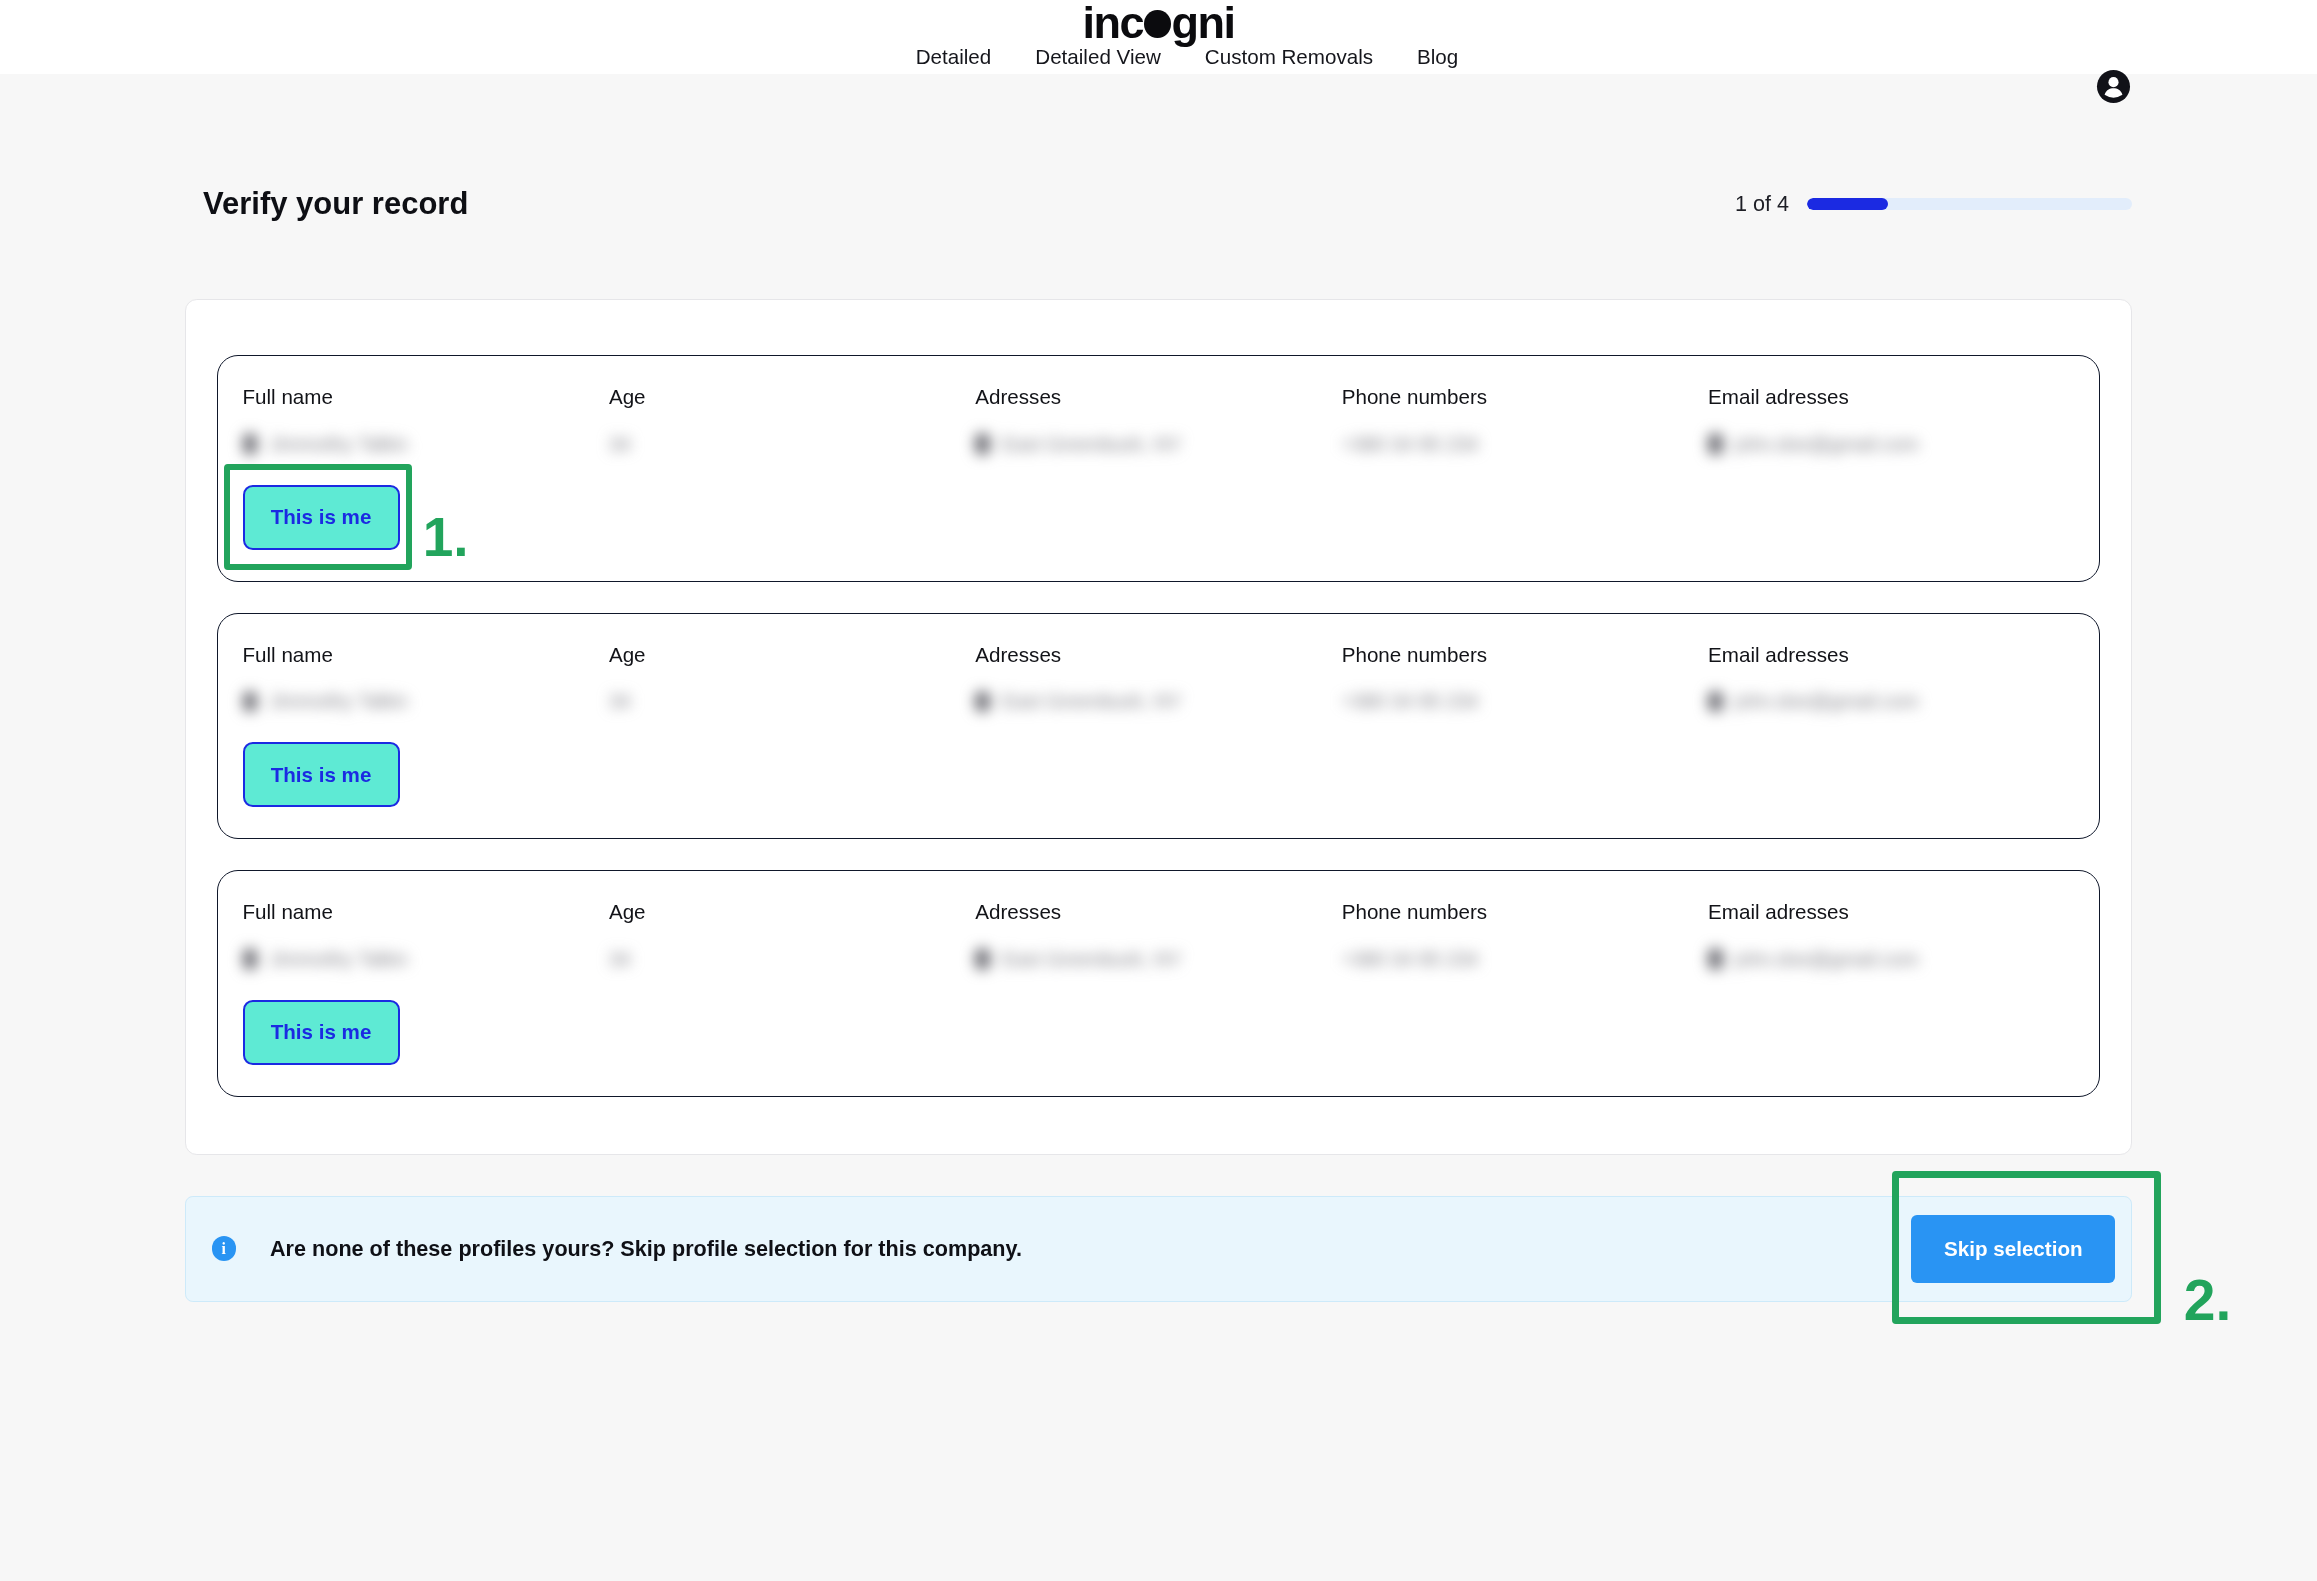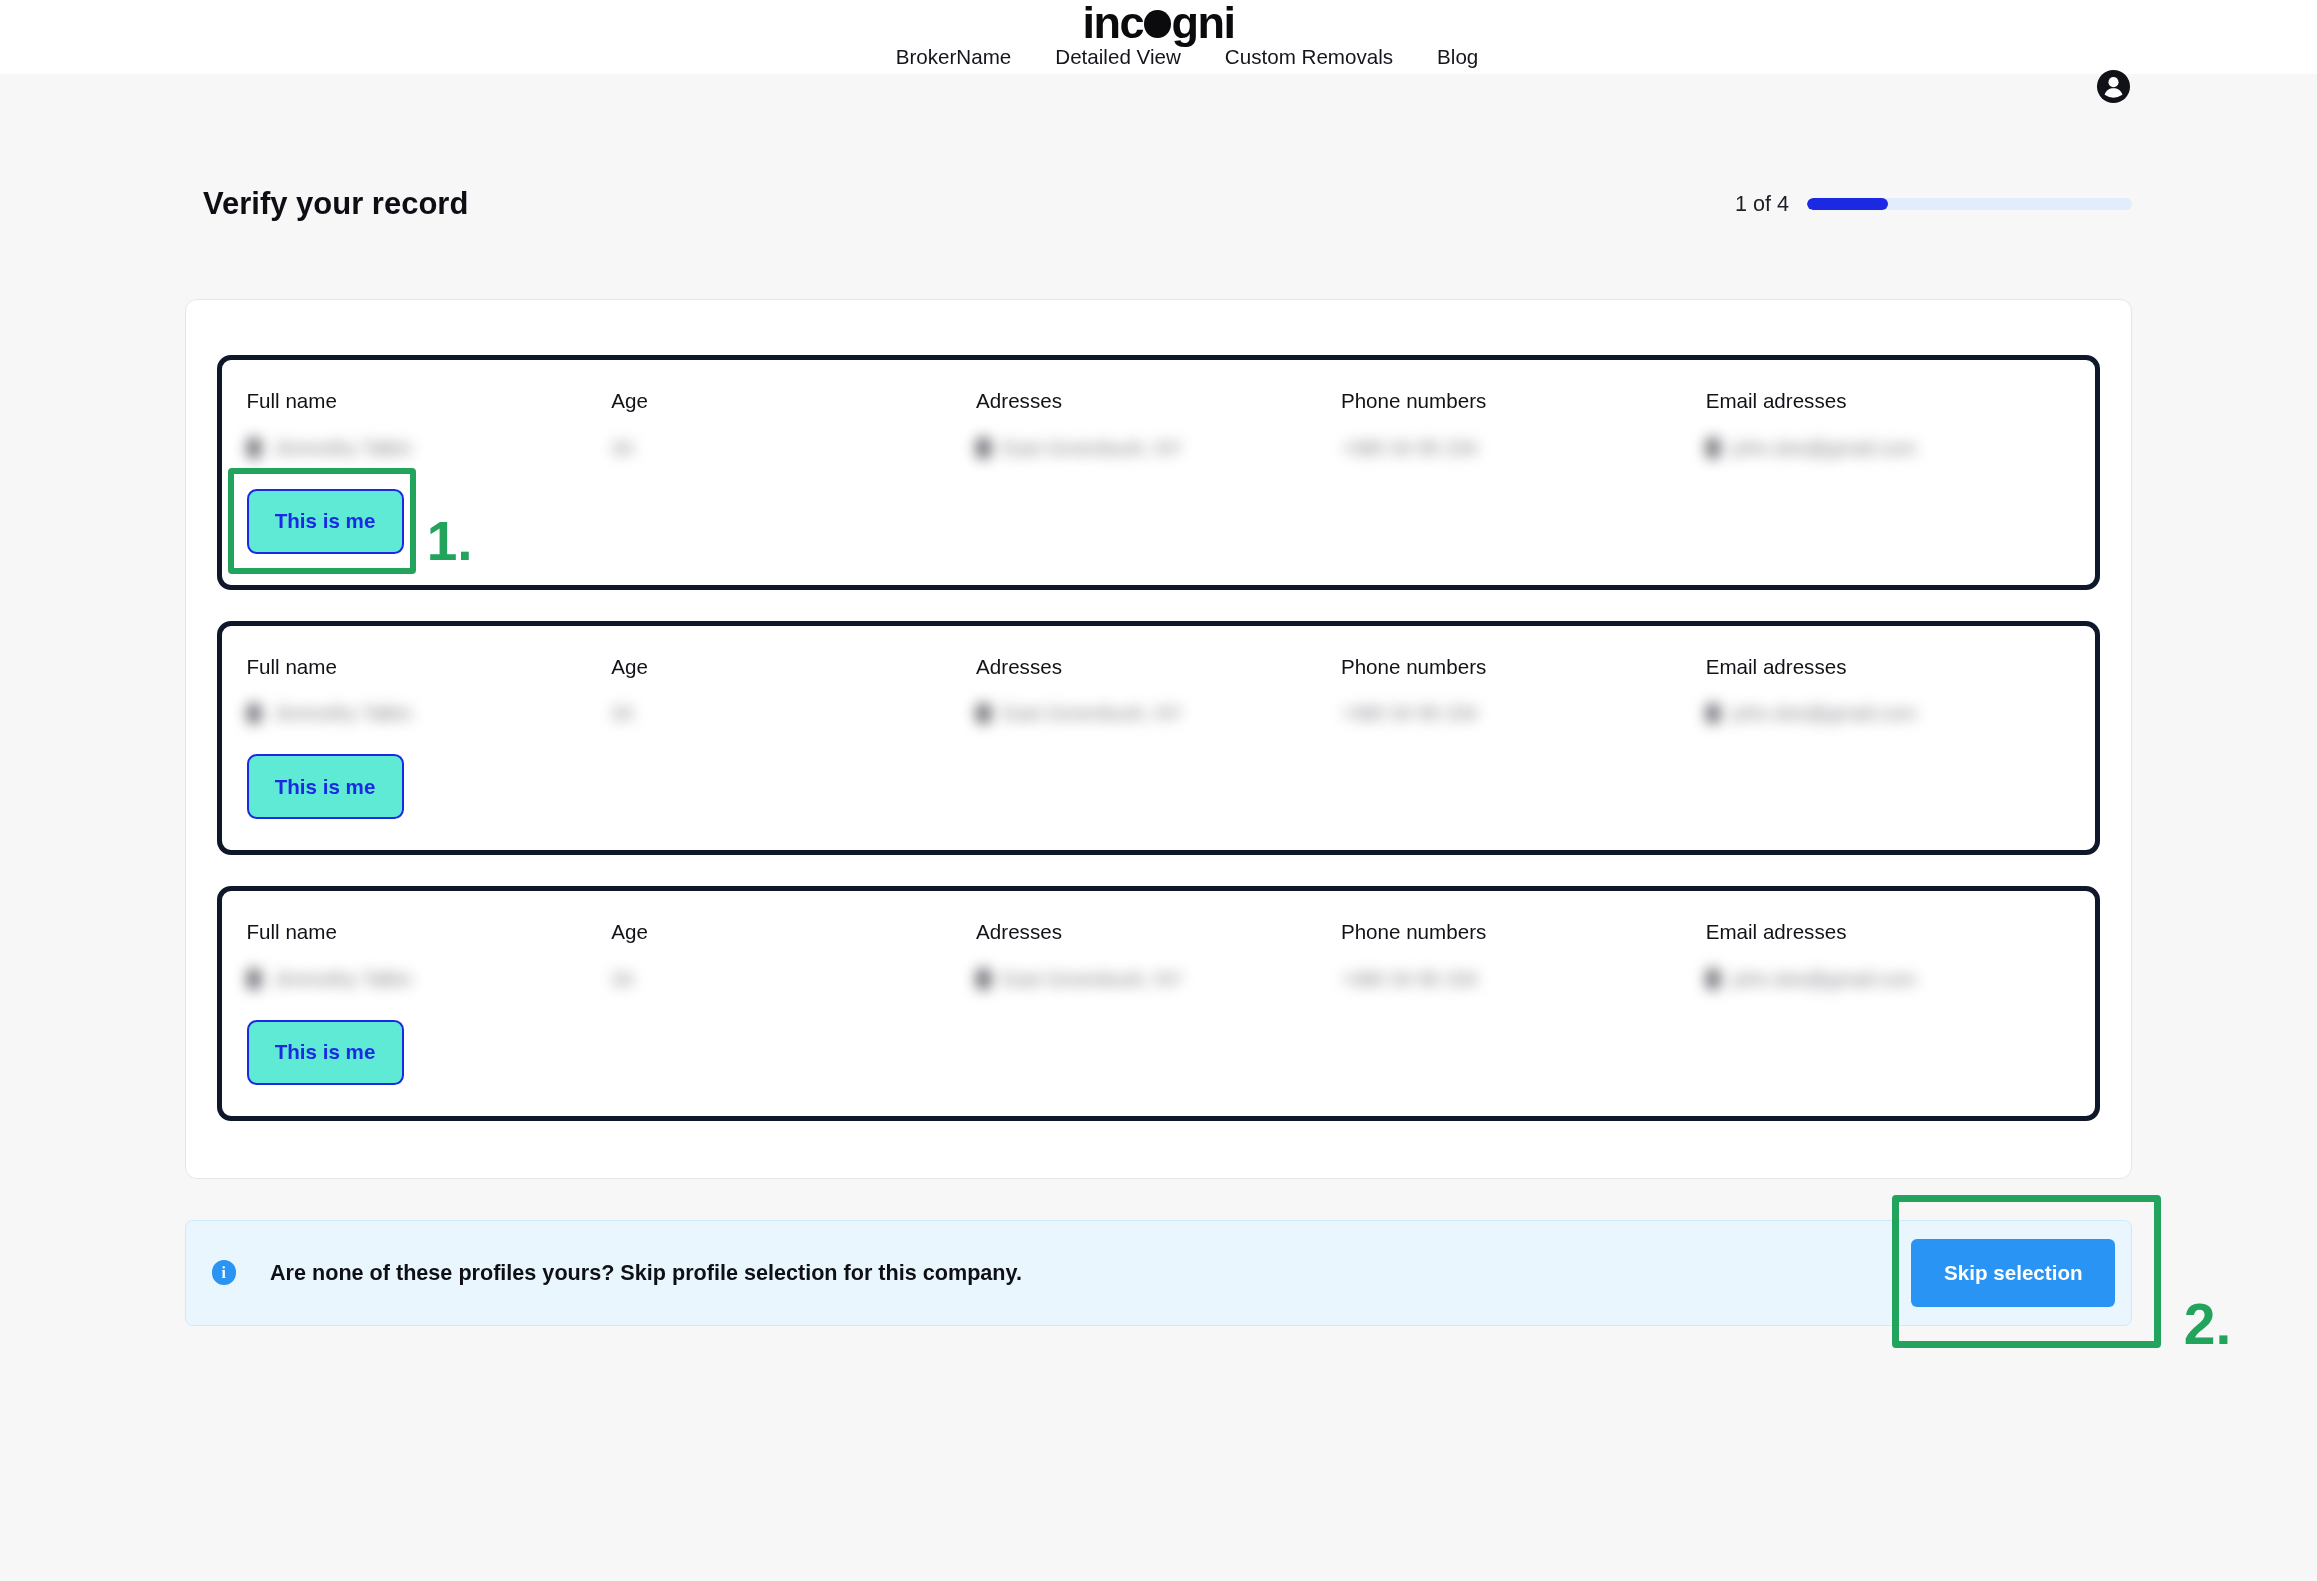--- a/index.html
+++ b/index.html
@@ -34,21 +34,21 @@
   .progress-track { width: 325px; height: 11.8px; border-radius: 6.9px; background: #e2edfb; overflow: hidden; }
   .progress-fill { height: 100%; border-radius: 6.9px; background: #1b2ae2; width: 0; }
 
   .desc { margin-top: 37px; font-size: 21.6px; line-height: 1.56; color: #17181d; width: 1906px; }
 
   
   .card { margin-top: 59px; background: #fff; border: 1px solid #e6e6e9; border-radius: 11.8px; }
   .card-header { padding: 21.6px 31px 19.6px; border-bottom: 1px solid #ebebee; font-size: 20.6px; color: #121318; }
   .card-body { padding: 55px 31px 57px; }
 
-  .record { border: 5px solid #0f172a; border-radius: 14px; padding: 29px 24.5px 31px; margin-bottom: 31px; background: #fff; }
+  .record { border: 1px solid #0f172a; border-radius: 21px; padding: 29px 24.5px 31px; margin-bottom: 31px; background: #fff; }
   .record:last-child { margin-bottom: 0; }
   .cols { display: grid; grid-template-columns: repeat(5, 1fr); }
   .col-label { font-size: 20.6px; color: #121318; }
   .value { margin-top: 23.5px; display: flex; align-items: center; gap: 11.8px; filter: blur(6.9px); color: #7f7f86; font-size: 19.6px; }
   .blob { width: 14.7px; height: 21.6px; border-radius: 6.9px; background: #696970; flex: 0 0 auto; }
 
   .btn-row { margin-top: 29px; }
   .anno-wrap { position: relative; display: inline-block; }
   .this-is-me {
     font-family: "Liberation Sans", sans-serif;
@@ -93,21 +93,21 @@
     position: absolute; right: -116px; bottom: -46px;
     color: #22a45c; font-size: 57px; font-weight: 700; line-height: 1; pointer-events: none;
   }
 </style>
 </head>
 <body>
 
 <header class="topbar">
   <a class="logo"><span>inc</span><span class="logo-o"></span><span>gni</span></a>
   <nav class="nav">
-    <a class="nav-item">BrokerName</a>
+    <a class="nav-item">Detailed</a>
     <a class="nav-item">Detailed View</a>
     <a class="nav-item">Custom Removals</a>
     <a class="nav-item">Blog</a>
   </nav>
   <button class="avatar-btn">
     <span>
       <svg width="35" height="35" viewBox="0 0 36 36">
         <circle cx="18" cy="18" r="17" fill="#111218"></circle>
         <circle cx="18" cy="13.5" r="5.2" fill="#ffffff"></circle>
         <path d="M8.8 26.5 C10.5 21.5 14 19.8 18 19.8 C22 19.8 25.5 21.5 27.2 26.5 A17 17 0 0 1 8.8 26.5 Z" fill="#ffffff"></path>

